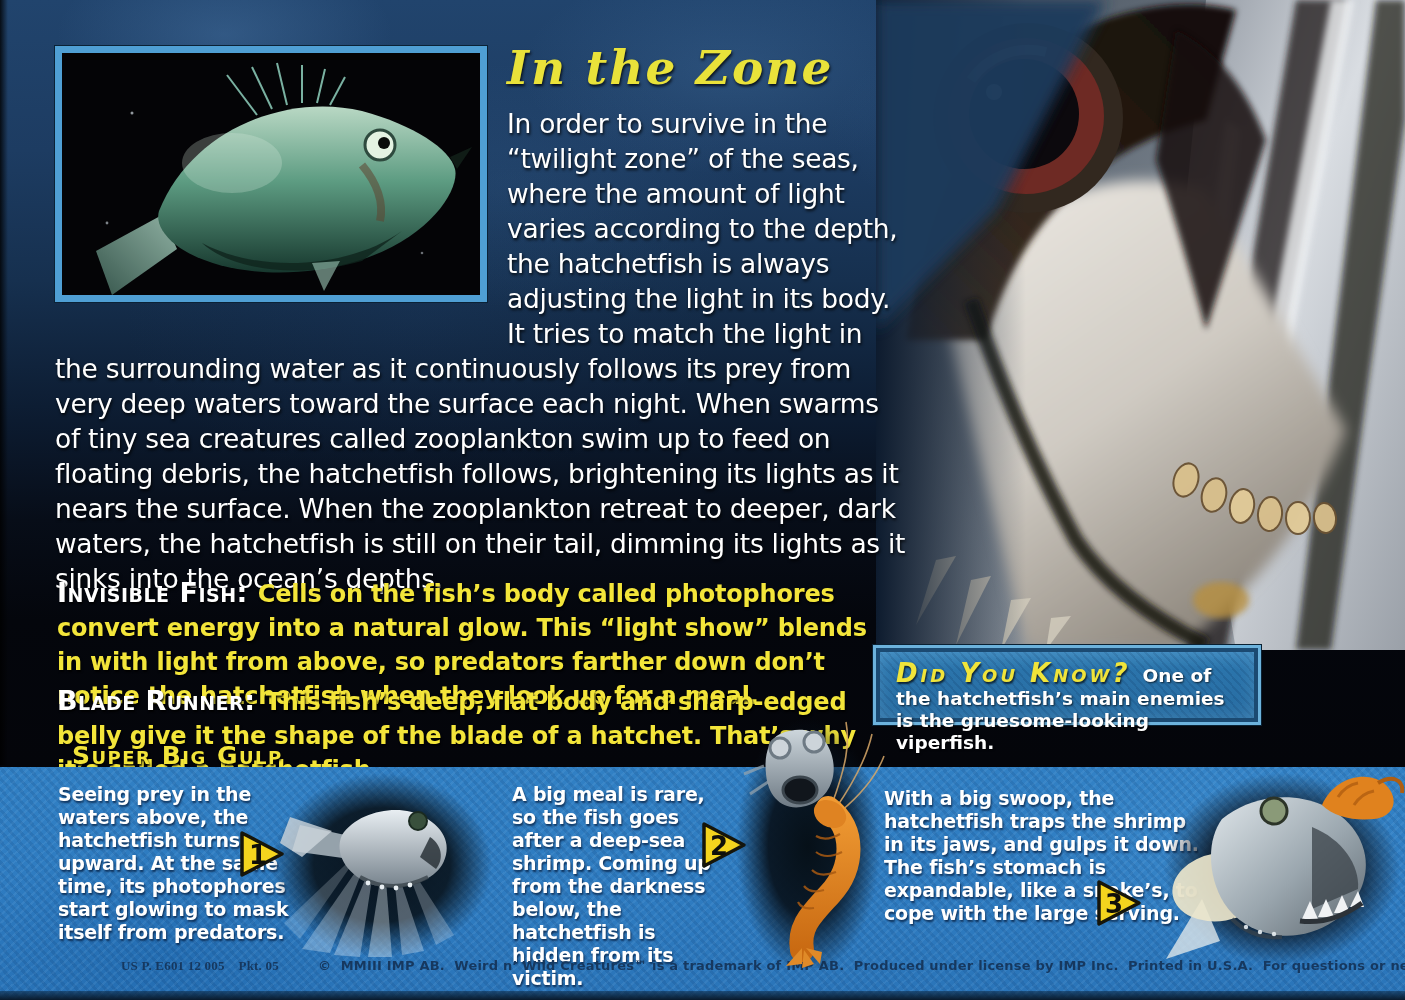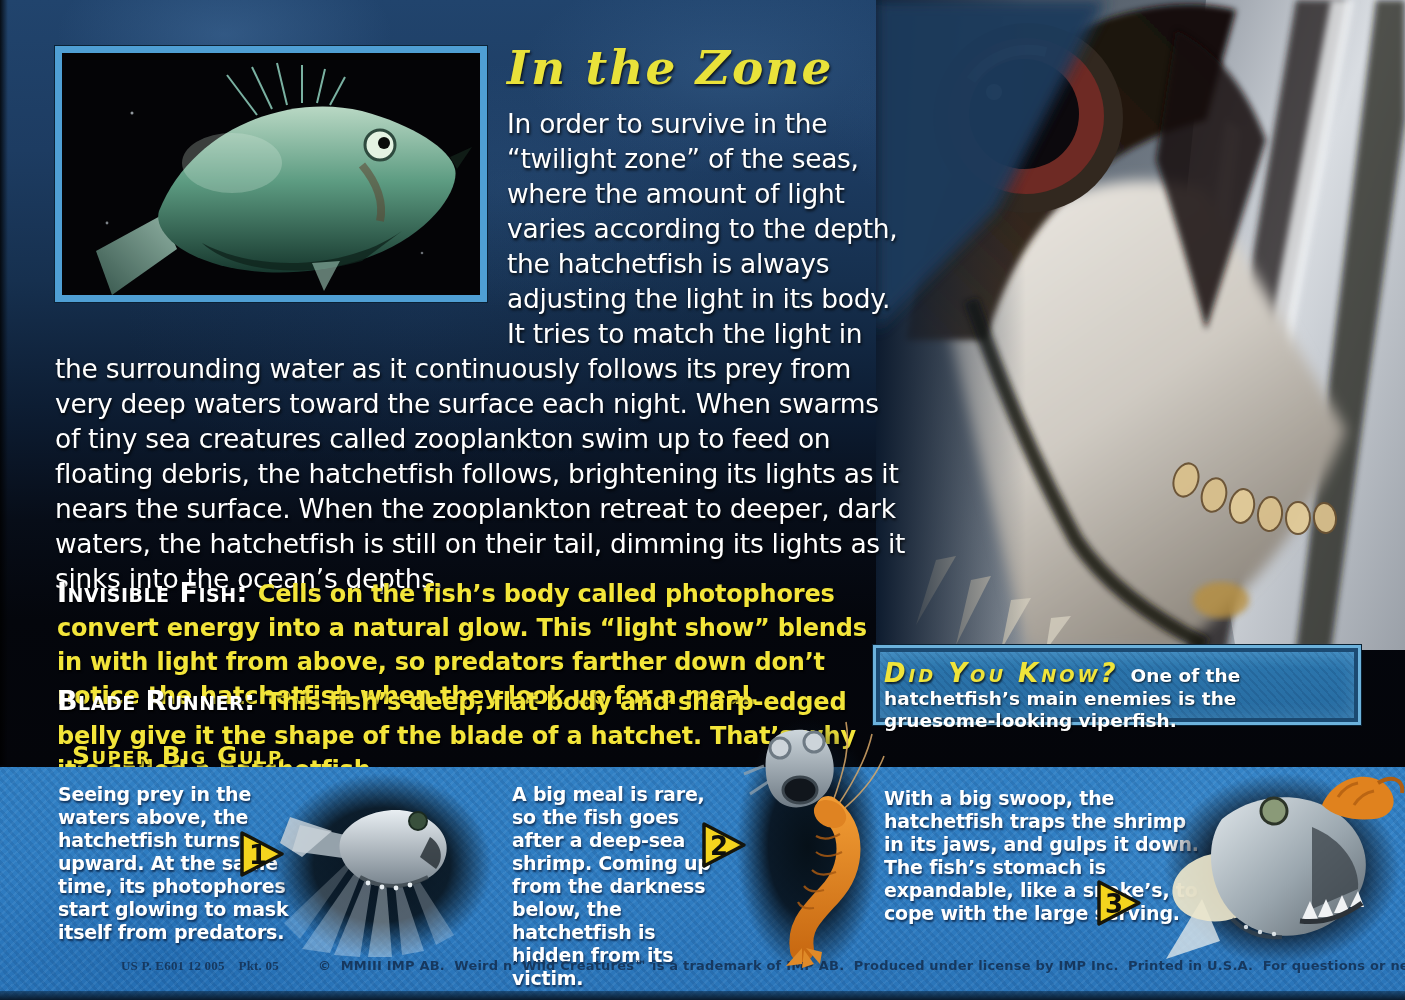--- a/index.html
+++ b/index.html
@@ -35,26 +35,26 @@
   .section{position:absolute;left:57px;width:826px;font-weight:bold;font-size:24px;line-height:34px;}
   .section.invisible-fish{top:552px;}
   .section.blade-runner{top:660px;}
   .sec-label{color:#ffffff;font-variant:small-caps;font-size:27px;letter-spacing:.5px;margin-right:10px;text-shadow:1px 2px 2px rgba(0,0,0,.9);}
   .sec-text{color:#f3e53a;text-shadow:1px 2px 2px rgba(0,0,0,.9);letter-spacing:-.2px;}
 
   .super-heading{position:absolute;left:60px;top:729px;margin:12px;font-variant:small-caps;font-size:25px;letter-spacing:1.5px;
     color:#f3e53a;font-weight:bold;text-shadow:1px 2px 2px rgba(0,0,0,.9);}
 
   
-  .dyk-box{position:absolute;left:873px;top:645px;width:488px;height:80px;box-sizing:border-box;
+  .dyk-box{position:absolute;left:873px;top:645px;width:388px;height:80px;box-sizing:border-box;
     background:
       repeating-linear-gradient(48deg, rgba(12,52,96,.18) 0 2px, transparent 2px 6px),
       linear-gradient(180deg,#3a86bd,#2b74ab 30%,#276ba0);
     border:3px solid #6cb2dc;box-shadow:inset 0 0 0 4px #1b4a72, inset 0 0 22px rgba(170,225,255,.30), 0 0 0 1px #0a2133;
-    padding:10px 14px 6px 8px;}
+    padding:10px 14px 6px 20px;}
   .dyk-label{color:#f0e43a;font-size:26px;font-weight:bold;font-style:italic;letter-spacing:3px;margin-right:12px;
     font-variant:small-caps;text-shadow:1px 2px 2px rgba(0,0,0,.7);}
   .dyk-text{color:#ffffff;font-size:18.5px;font-weight:bold;line-height:22px;text-shadow:1px 1px 2px rgba(0,0,0,.7);}
   .dyk-box p{margin:0;}
 
   
   .strip{position:absolute;left:0;top:767px;width:1405px;height:233px;
     background:
       repeating-linear-gradient(48deg, rgba(10,50,100,.13) 0 3px, transparent 3px 7px),
       repeating-linear-gradient(-42deg, rgba(150,200,240,.10) 0 2px, transparent 2px 6px),

